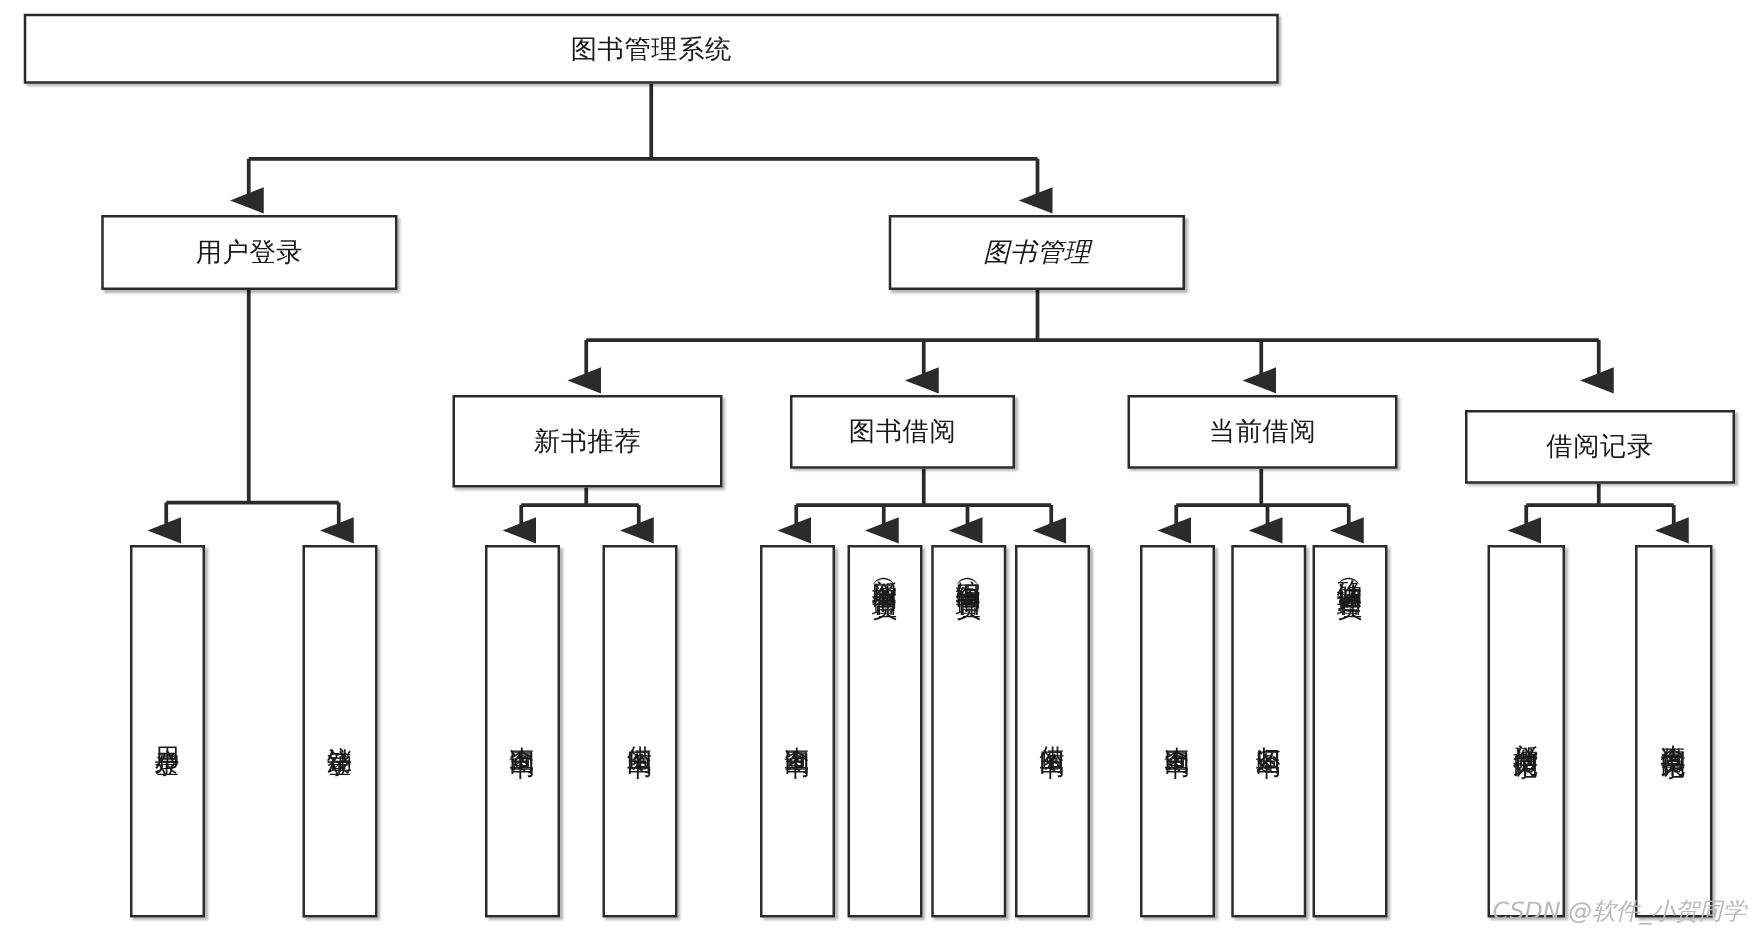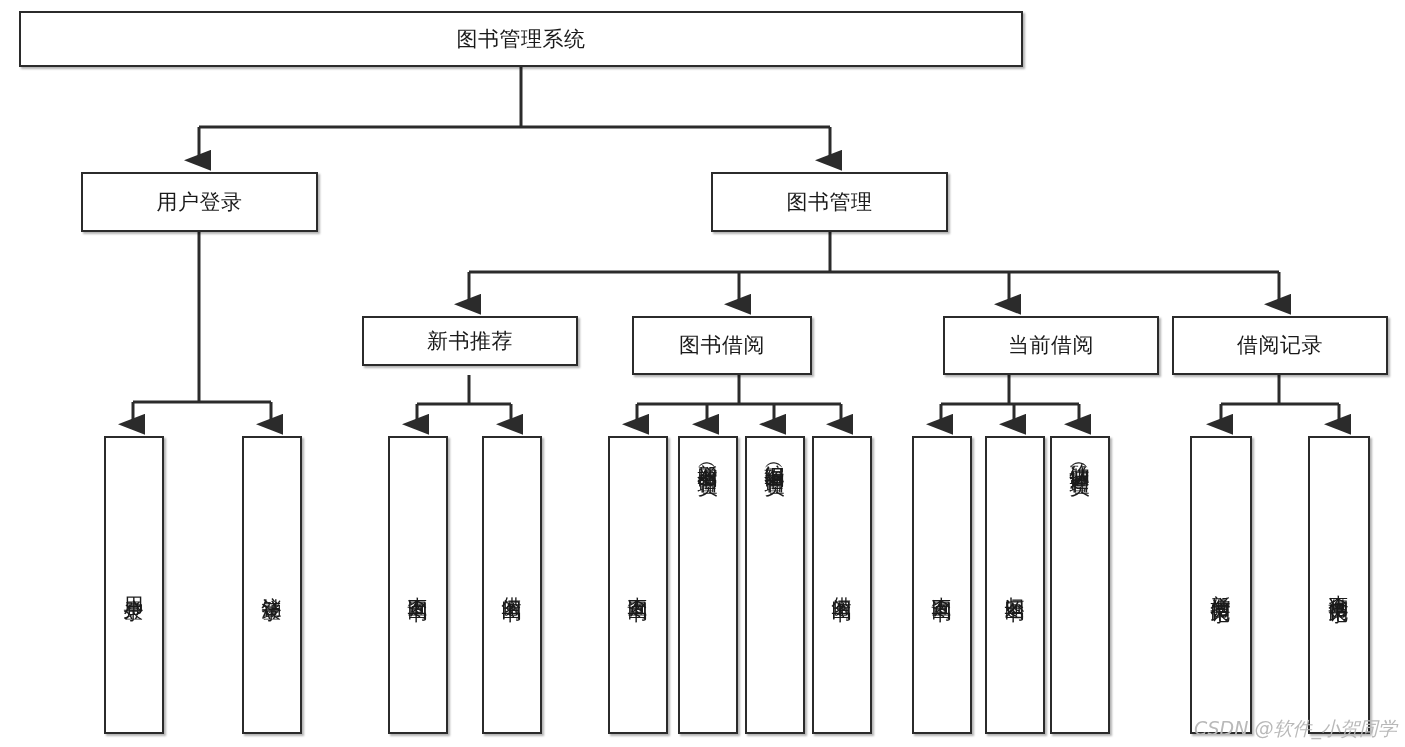--- a/index.html
+++ b/index.html
@@ -130,34 +130,34 @@
     </g>
   </svg>
 
   <div class="node-box" id="node-root" style="left: 19px; top: 11px; width: 1004px; height: 56px;">
     <span class="node-label">图书管理系统</span>
   </div>
 
   <div class="node-box" id="node-l2-0" style="left: 81px; top: 172px; width: 237px; height: 60px;">
     <span class="node-label">用户登录</span>
   </div>
-  <div class="node-box" id="node-l2-1" style="left: 711px; top: 172px; width: 237px; height: 60px;">
+  <div class="node-box" id="node-l2-1" style="left: 711px; top: 172px; width: 237px; height: 60px; font-style: italic;">
     <span class="node-label">图书管理</span>
   </div>
 
-  <div class="node-box" id="node-l3-0" style="left: 362px; top: 316px; width: 216px; height: 50px;">
+  <div class="node-box" id="node-l3-0" style="left: 362px; top: 316px; width: 216px; height: 74px;">
     <span class="node-label">新书推荐</span>
   </div>
   <div class="node-box" id="node-l3-1" style="left: 632px; top: 316px; width: 180px; height: 59px;">
     <span class="node-label">图书借阅</span>
   </div>
-  <div class="node-box" id="node-l3-2" style="left: 902px; top: 316px; width: 216px; height: 59px; margin-left: 41px;">
+  <div class="node-box" id="node-l3-2" style="left: 902px; top: 316px; width: 216px; height: 59px;">
     <span class="node-label">当前借阅</span>
   </div>
-  <div class="node-box" id="node-l3-3" style="left: 1172px; top: 316px; width: 216px; height: 59px;">
+  <div class="node-box" id="node-l3-3" style="left: 1172px; top: 328px; width: 216px; height: 59px;">
     <span class="node-label">借阅记录</span>
   </div>
 
   <div class="node-box vertical centered" id="leaf-0" style="left: 104px; top: 436px; width: 60px; height: 298px;">
     <span class="node-label">用户登录</span>
   </div>
   <div class="node-box vertical centered" id="leaf-1" style="left: 242px; top: 436px; width: 60px; height: 298px;">
     <span class="node-label">注销登录</span>
   </div>
   <div class="node-box vertical centered" id="leaf-2" style="left: 388px; top: 436px; width: 60px; height: 298px;">

